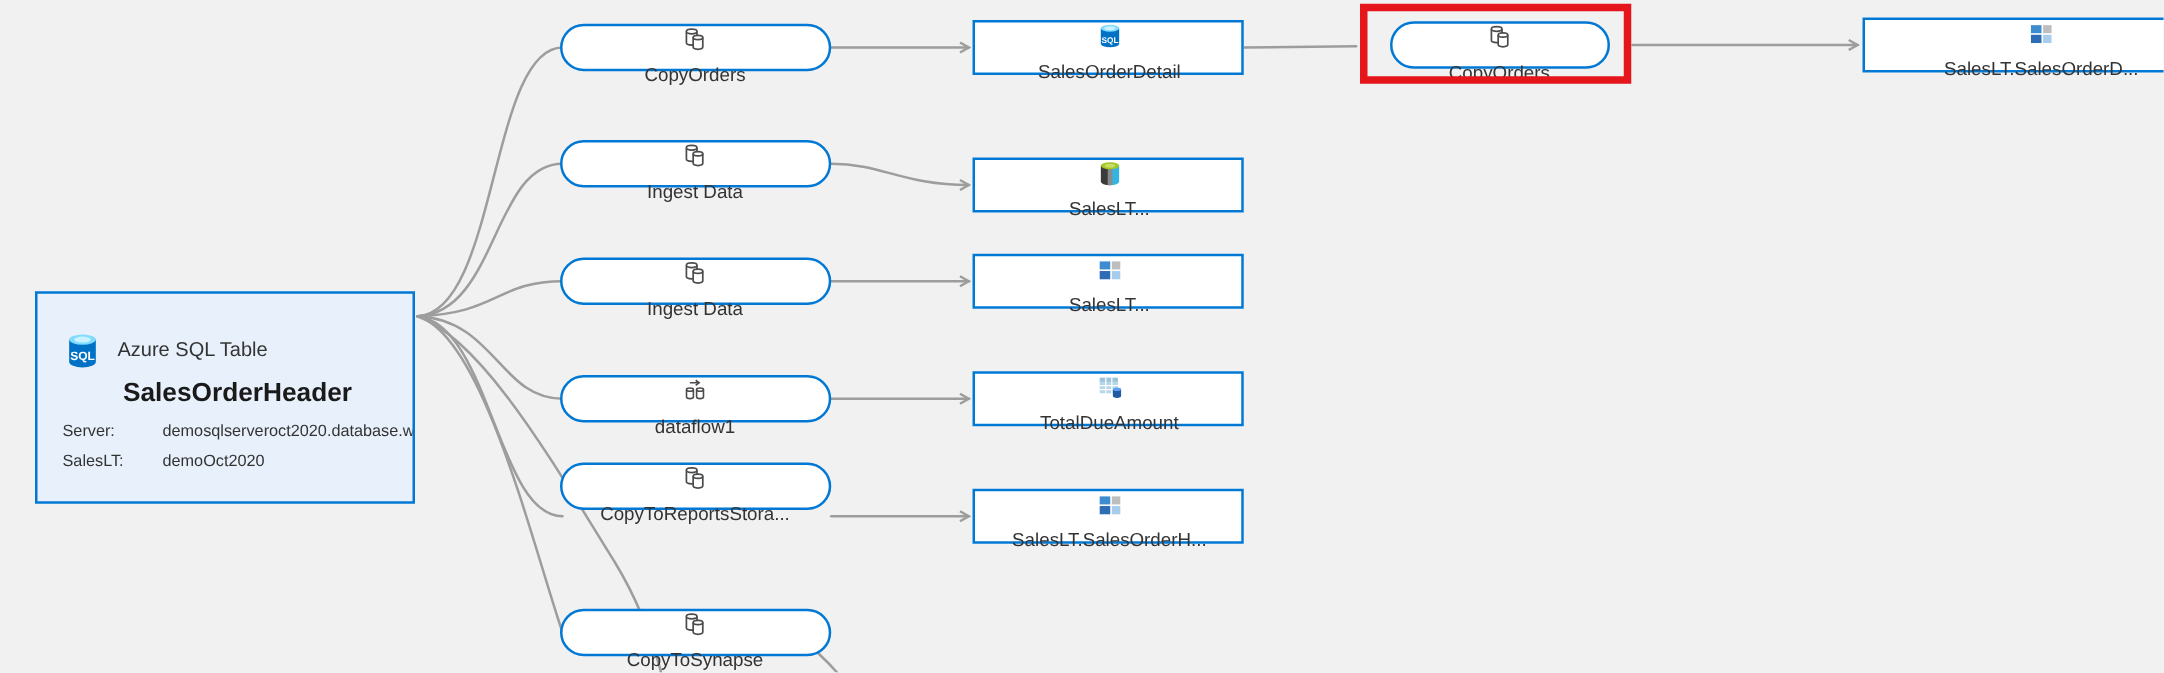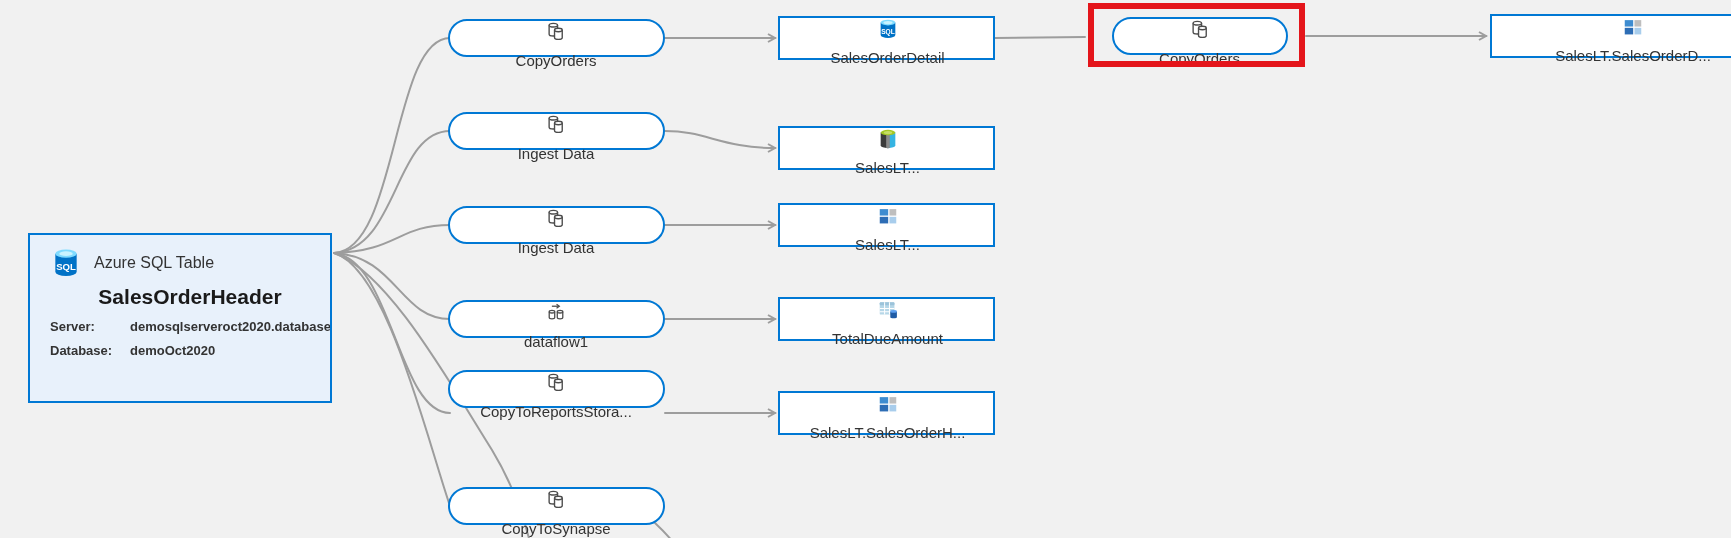--- a/index.html
+++ b/index.html
@@ -26,26 +26,26 @@
   .node{position:absolute;z-index:1;background:#ffffff;border:2px solid var(--accent);
     display:flex;align-items:center;gap:9px;color:var(--text);font-size:15px;
     white-space:nowrap;cursor:pointer;flex-direction:column;}
   .pill{height:38px;width:217px;border-radius:19px;padding:0 12px 0 11px;}
   .box{height:44px;width:217px;padding:0 10px 0 12px;text-align:right;}
   .icon{display:inline-flex;flex:0 0 auto;}
   .icon svg{width:22px;height:22px;display:block;}
 
   .source{position:absolute;left:28px;top:233px;width:304px;height:170px;z-index:1;
     background:var(--source-bg);border:2px solid var(--accent);
-    padding:12px 0 0 20px;overflow:hidden;cursor:pointer;color:var(--text);}
+    padding:30px 0 0 20px;overflow:hidden;cursor:pointer;color:var(--text);}
   .source .hdr{display:flex;align-items:center;gap:12px;}
   .source .hdr svg{width:32px;height:32px;display:block;}
   .source .title{font-size:21px;font-weight:bold;color:#1a1a1a;margin-top:6px;text-align:center;}
   .source .props{margin-top:10px;font-size:13px;}
-  .source .prow{display:flex;margin-bottom:9px;font-weight:bold;}
+  .source .prow{display:flex;margin-bottom:9px;}
   .source .plabel{width:80px;flex:0 0 auto;}
   .source .pvalue{white-space:nowrap;}
 
   .hl-rect{position:absolute;left:1088px;top:3px;width:217px;height:64px;z-index:2;
     border:6px solid var(--highlight);pointer-events:none;}
 </style>
 </head>
 <body>
 
 <div class="canvas">
@@ -131,21 +131,21 @@
       </span>
       <span>Azure SQL Table</span>
     </div>
     <div class="title">SalesOrderHeader</div>
     <div class="props">
       <div class="prow">
         <span class="plabel">Server:</span>
         <span class="pvalue">demosqlserveroct2020.database.win</span>
       </div>
       <div class="prow">
-        <span class="plabel">Database:</span>
+        <span class="plabel">SalesLT:</span>
         <span class="pvalue">demoOct2020</span>
       </div>
     </div>
   </div>
 
   <div class="node pill" style="left:448px;top:19px">
     <span class="icon">
         <svg viewBox="0 0 24 24">
           <use href="#i-copy"></use>
         </svg>

